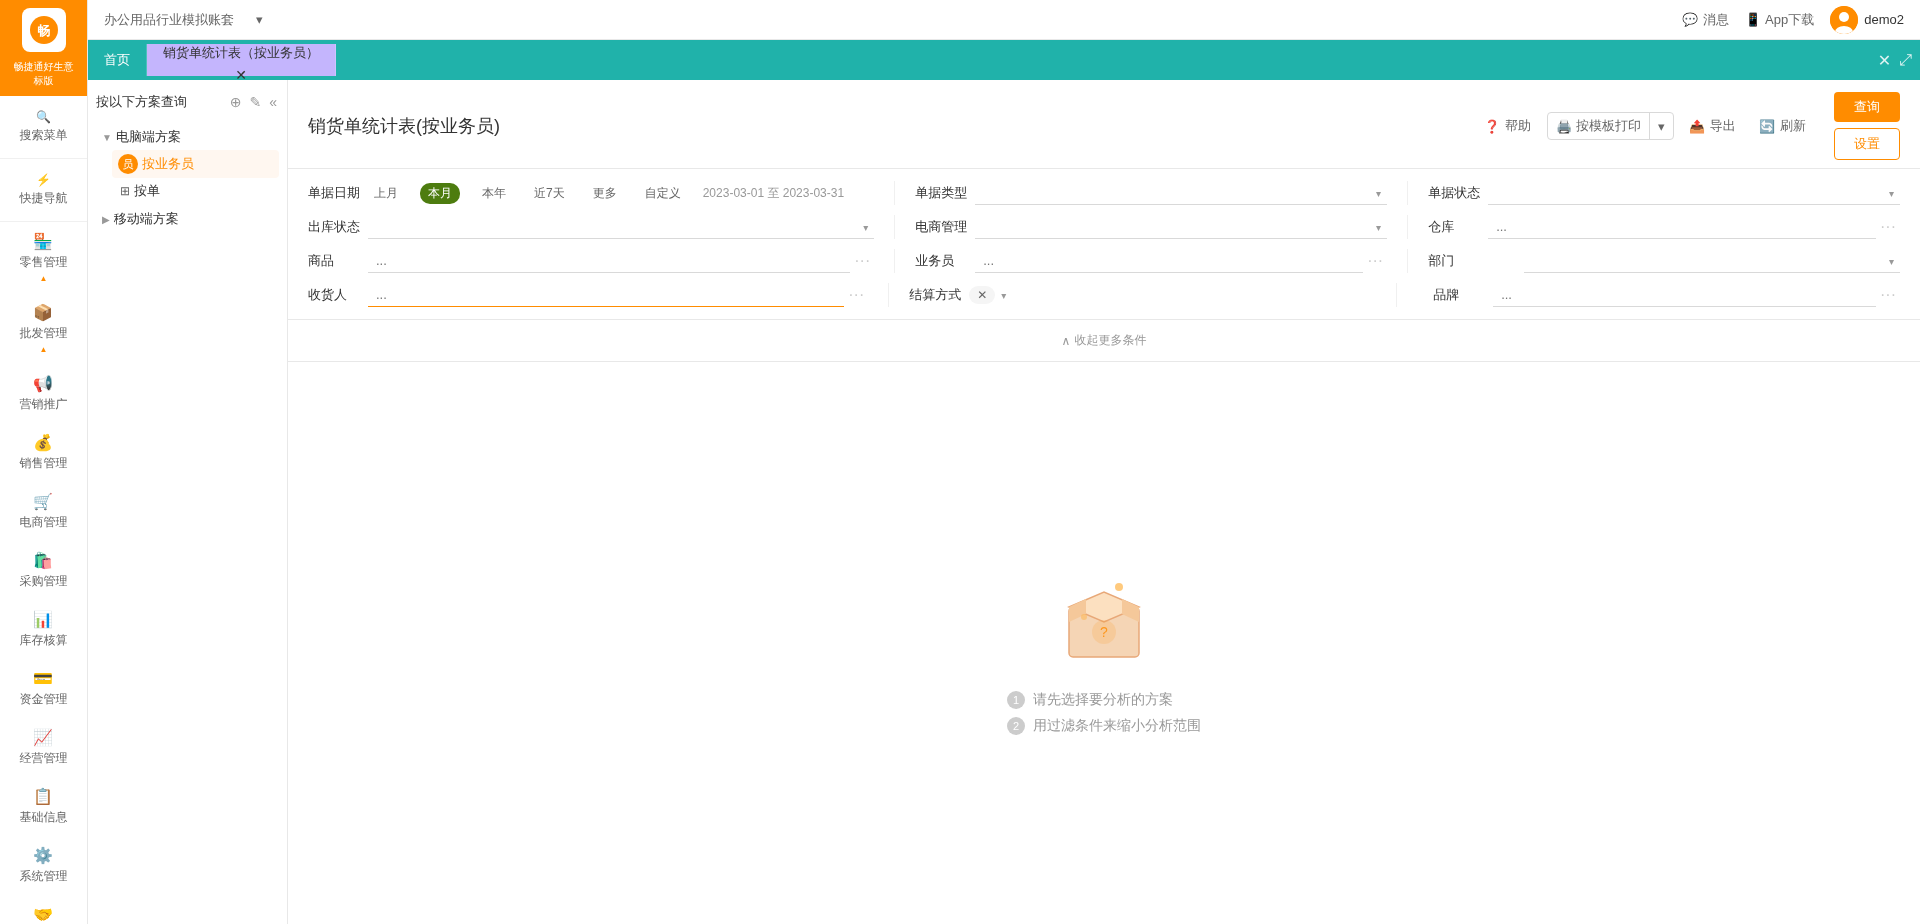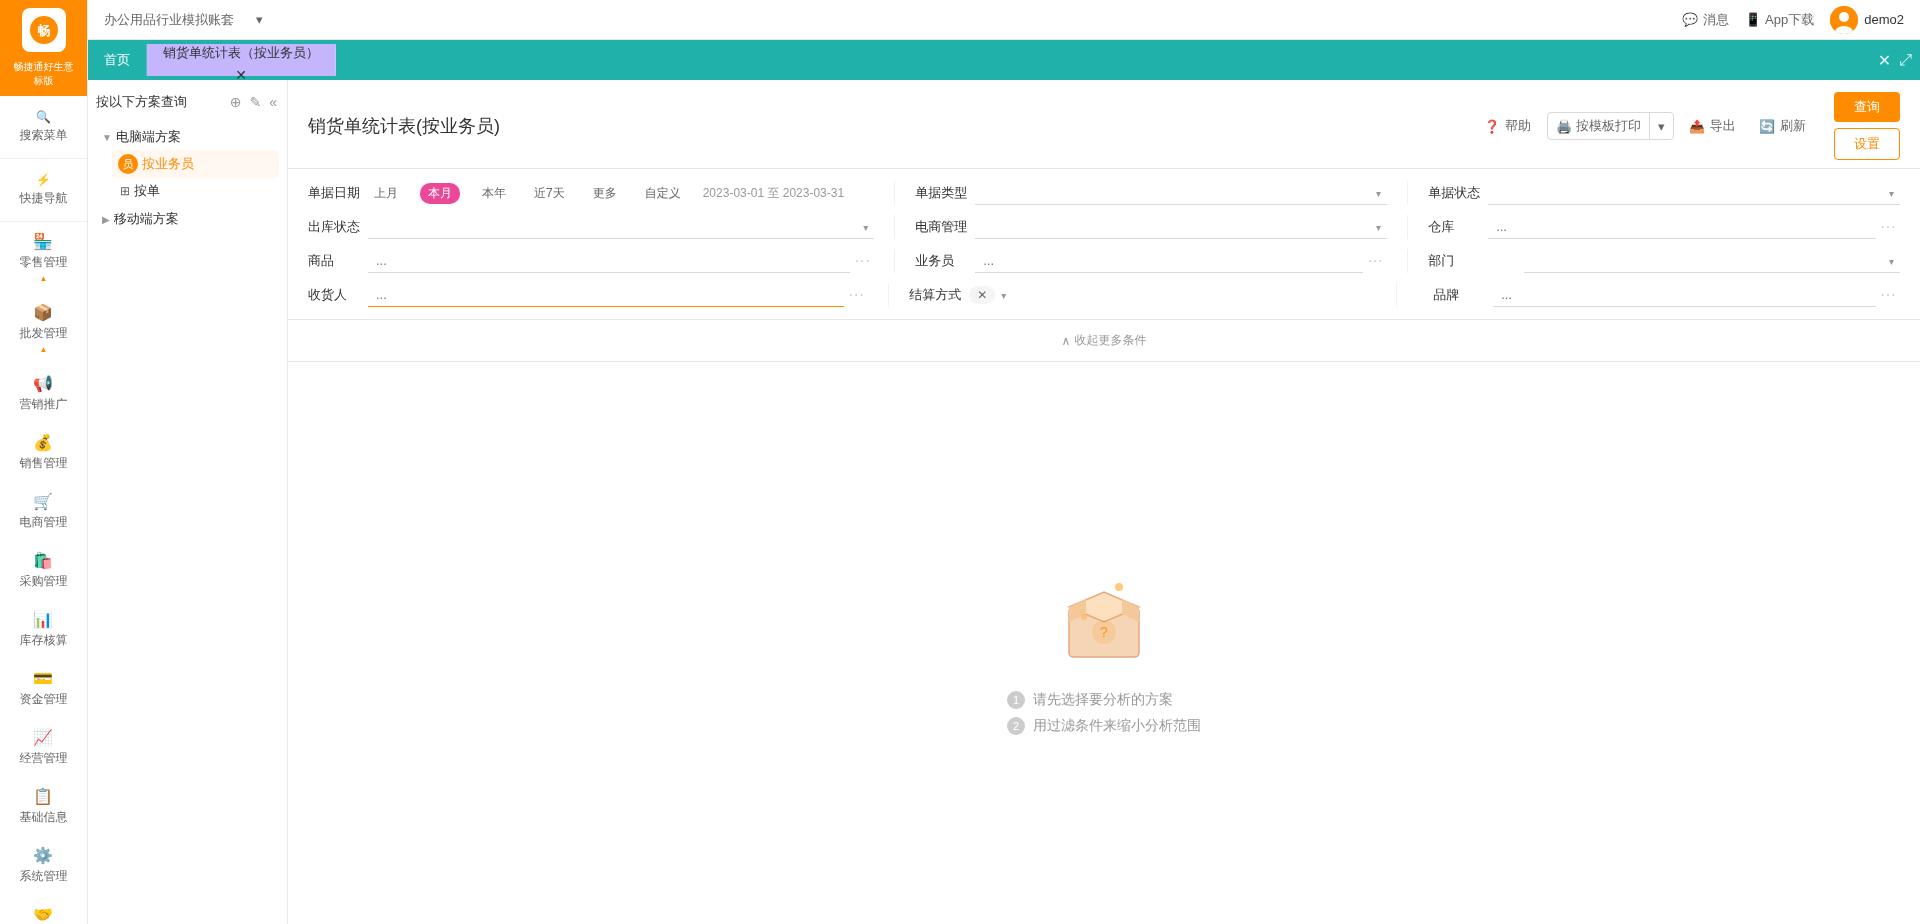--- a/index.html
+++ b/index.html
@@ -78,21 +78,21 @@
     .filter-row:last-child { margin-bottom: 0; }
     .filter-item { display: flex; align-items: center; flex: 1; min-width: 0; }
     .filter-label { font-size: 13px; color: #333; white-space: nowrap; min-width: 60px; }
     .filter-input { flex: 1; border: none; border-bottom: 1px solid #d9d9d9; padding: 4px 8px; font-size: 13px; color: #333; outline: none; background: transparent; min-width: 0; }
     .filter-select { flex: 1; border: none; border-bottom: 1px solid #d9d9d9; padding: 4px 28px 4px 8px; font-size: 13px; color: #333; outline: none; background: transparent; appearance: none; cursor: pointer; min-width: 0; }
     .filter-select-wrapper { flex: 1; position: relative; display: flex; align-items: center; }
     .filter-select-wrapper .arrow-down { position: absolute; right: 6px; color: #999; font-size: 10px; pointer-events: none; }
     .filter-dots { color: #ccc; font-size: 16px; cursor: pointer; padding: 0 4px; }
     .date-range { display: flex; align-items: center; gap: 16px; flex: 1; }
     .date-btn { background: none; border: none; cursor: pointer; font-size: 12px; color: #666; padding: 2px 6px; border-radius: 2px; }
-    .date-btn.active-orange { background: #ec4899; color: #fff; border-radius: 10px; padding: 2px 8px; }
+    .date-btn.active-orange { background: #4d7c0f; color: #fff; border-radius: 10px; padding: 2px 8px; }
     .date-text { font-size: 12px; color: #999; }
     .clear-tag { display: inline-flex; align-items: center; gap: 4px; background: #f5f5f5; border-radius: 10px; padding: 2px 8px; font-size: 12px; color: #666; cursor: pointer; }
 
     
     .collapse-bar { display: flex; justify-content: center; padding: 8px; background: #fff; border-bottom: 1px solid #e8e8e8; }
     .collapse-btn { background: none; border: none; cursor: pointer; color: #999; font-size: 12px; display: flex; align-items: center; gap: 4px; padding: 4px 12px; border-radius: 4px; }
 
     
     .empty-state { flex: 1; display: flex; flex-direction: column; align-items: center; justify-content: center; background: #fff; gap: 16px; }
     .empty-tips { display: flex; flex-direction: column; gap: 8px; }

